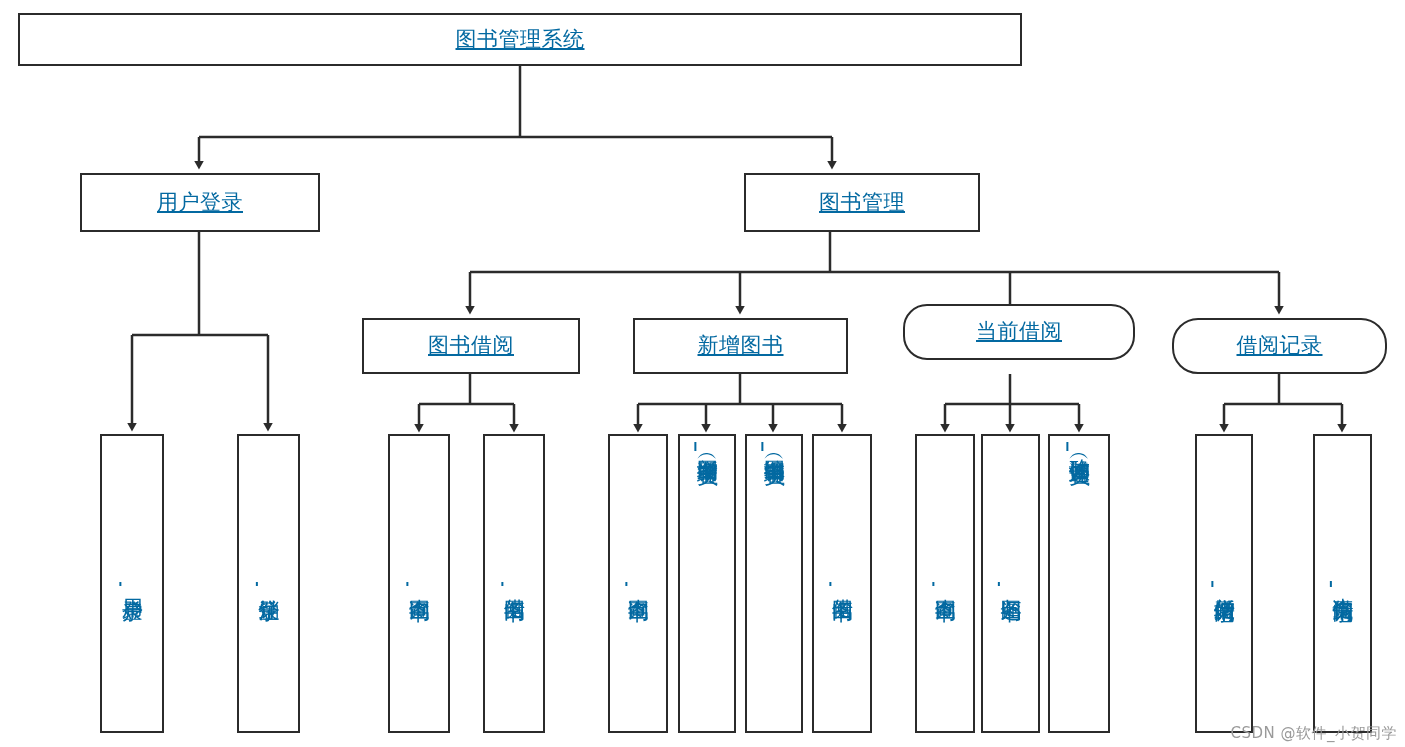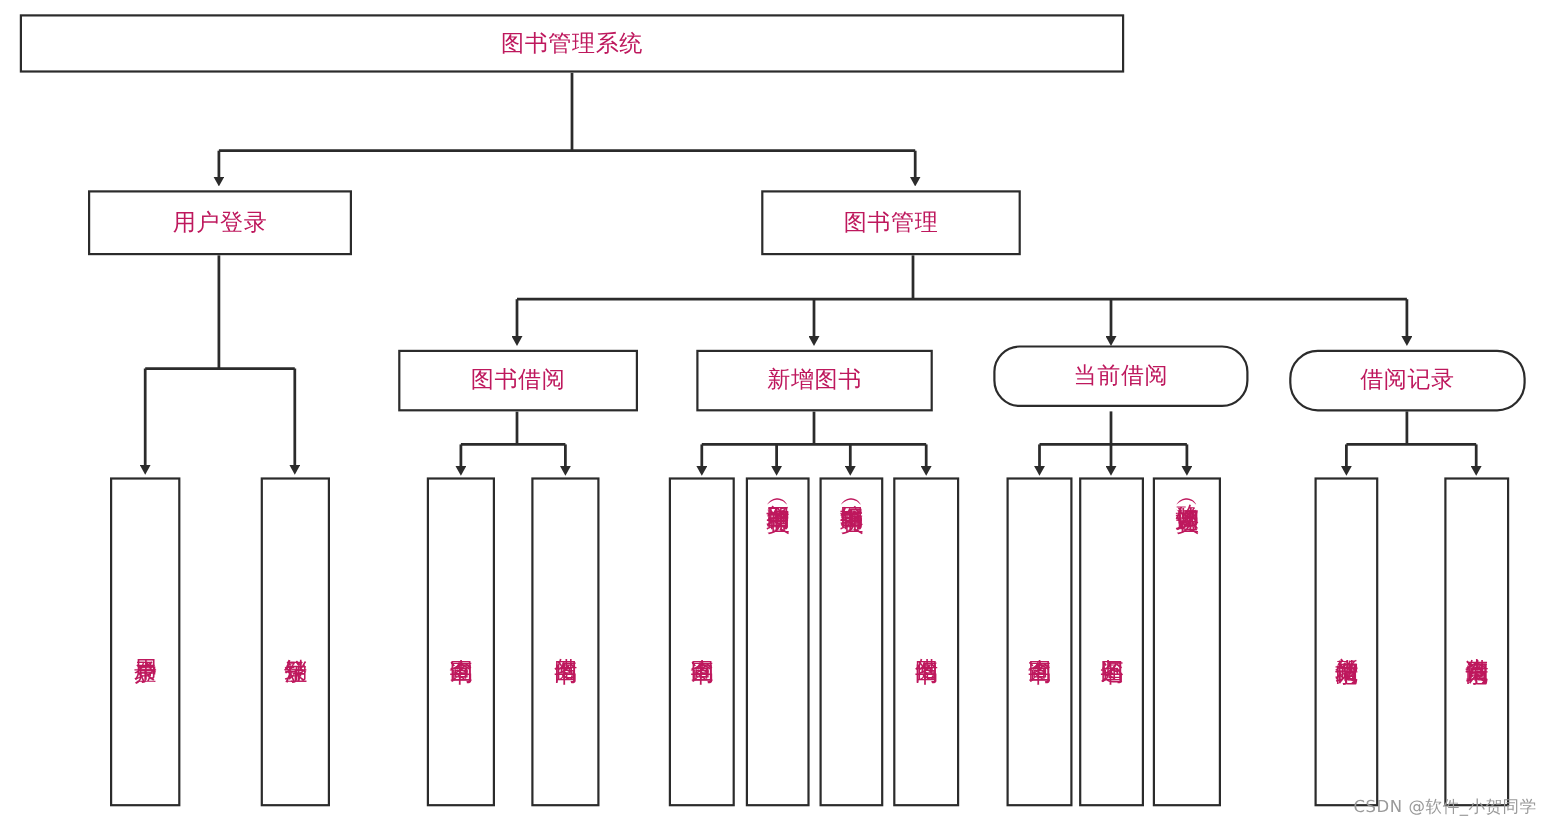--- a/index.html
+++ b/index.html
@@ -27,22 +27,23 @@
     pointer-events: none;
   }
   .node {
     position: absolute;
     box-sizing: border-box;
     border: 2.5px solid #2b2b2b;
     background: #ffffff;
     display: flex;
     align-items: center;
     justify-content: center;
-    color: #be185d;
+    color: #0369a1;
     z-index: 2;
+    text-decoration: underline;
   }
   .node-h .label {
     font-size: 21px;
     line-height: 1.1;
     letter-spacing: 0.5px;
     white-space: nowrap;
   }
   .node-v {
     align-items: center;
     justify-content: center;
@@ -126,31 +127,31 @@
     </g>
   </svg>
 
   <div class="node node-h" style="left:18px; top:13px; width:1004px; height:53px;">
     <span class="label">图书管理系统</span>
   </div>
 
   <div class="node node-h" style="left:80px; top:173px; width:240px; height:59px;">
     <span class="label">用户登录</span>
   </div>
-  <div class="node node-h" style="left:692px; top:173px; width:236px; height:59px;">
+  <div class="node node-h" style="left:744px; top:173px; width:236px; height:59px;">
     <span class="label">图书管理</span>
   </div>
 
   <div class="node node-h" style="left:362px; top:318px; width:218px; height:56px;">
     <span class="label">图书借阅</span>
   </div>
   <div class="node node-h" style="left:633px; top:318px; width:215px; height:56px;">
     <span class="label">新增图书</span>
   </div>
-  <div class="node node-h" style="left:903px; top:314px; width:232px; height:56px;border-radius:24px;">
+  <div class="node node-h" style="left:903px; top:304px; width:232px; height:56px;border-radius:24px;">
     <span class="label">当前借阅</span>
   </div>
   <div class="node node-h" style="left:1172px; top:318px; width:215px; height:56px;border-radius:26px;">
     <span class="label">借阅记录</span>
   </div>
 
   <div class="node node-v" style="left:100px; top:434px; width:64px; height:299px;">
     <span class="label">用户登录</span>
   </div>
   <div class="node node-v" style="left:237px; top:434px; width:63px; height:299px;">

